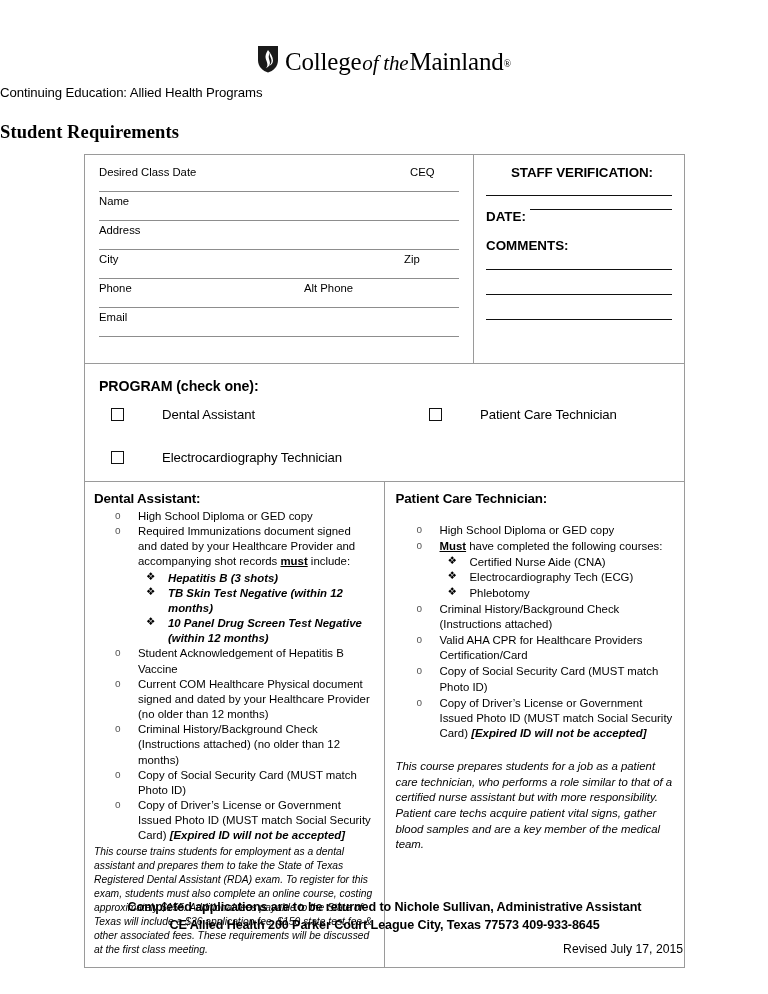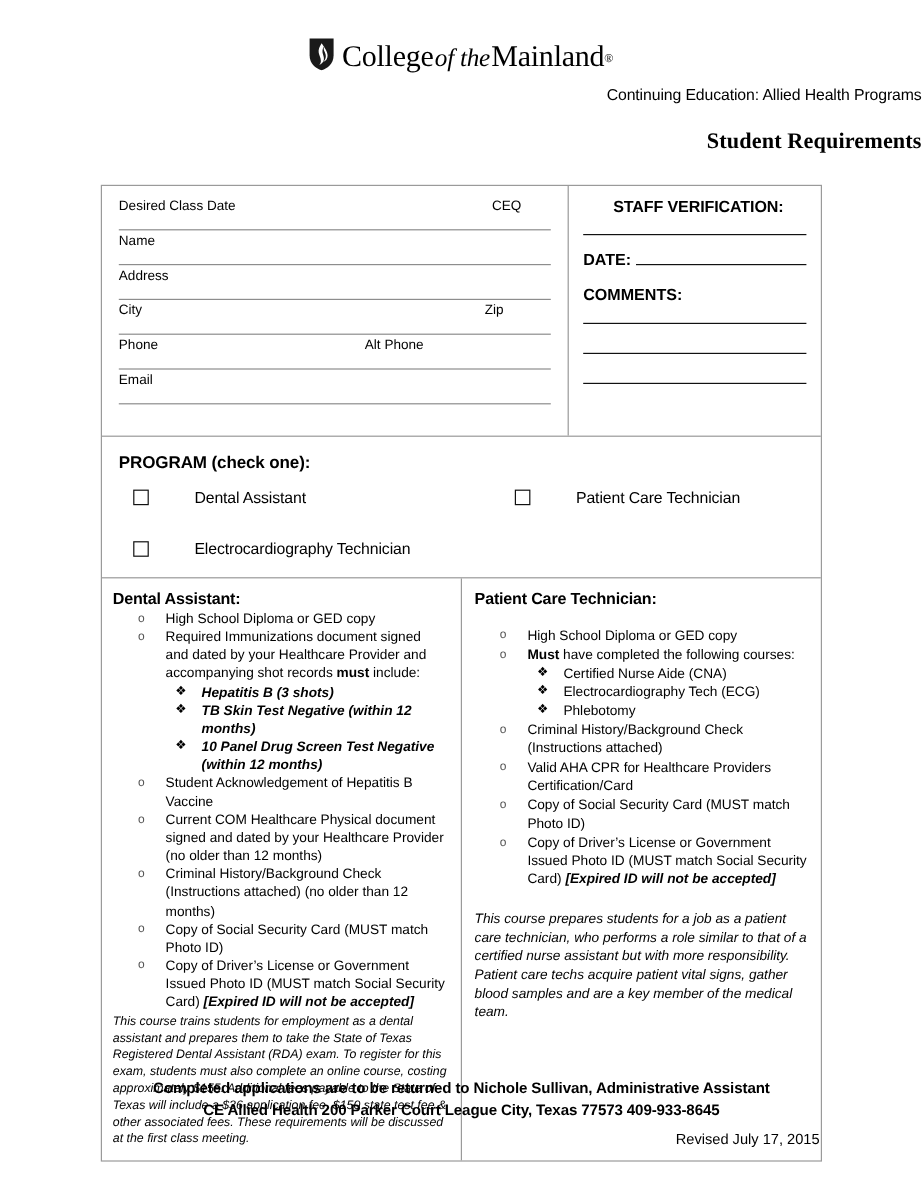--- a/index.html
+++ b/index.html
@@ -14,21 +14,21 @@
     position: relative;
     overflow: hidden;
   }
   .page {
     width: 768px; height: 994px;
     padding: 0;
     position: relative;
   }
 
   
-  .header { text-align: right; padding-top: 32px; }
+  .header { text-align: left; padding-top: 46px; }
   .logo-row {
     display: flex; justify-content: center; align-items: center;
     gap: 6px; height: 30px;
   }
   .logo-shield { display: block; }
   .logo-word {
     font-family: "Liberation Serif", serif;
     font-size: 25px;
     letter-spacing: -0.2px;
     white-space: nowrap;
@@ -91,21 +91,21 @@
   .staff-title {
     font-size: 13.4px; font-weight: bold; letter-spacing: -0.1px; margin-left: 25px;
   }
   .staff-rule {
     border-bottom: 1.7px solid #111;
     width: 186px;
     margin-top: 15px;
   }
   .staff-label {
     font-size: 13.4px; font-weight: bold; margin-top: 13px;
-    display: flex; align-items: flex-end; gap: 4px;
+    display: flex; align-items: flex-start; gap: 4px;
   }
   .staff-label .inline-rule {
     border-bottom: 1.7px solid #111;
     flex: 1; margin-bottom: 3px;
   }
   .staff-rule.c1 { margin-top: 16px; }
   .staff-rule.c2 { margin-top: 24px; }
   .staff-rule.c3 { margin-top: 24px; }
 
   
@@ -166,21 +166,21 @@
     position: relative;
     padding-left: 30px;
     font-size: 11.4px;
     line-height: 1.33;
   }
   ul.lvl2 > li > .marker2 {
     position: absolute; left: 8px; top: -1px;
     font-size: 10.5px;
   }
   .ital-bold { font-style: italic; font-weight: bold; }
-  .ul-und { font-weight: bold; }
+  .ul-und { text-decoration: underline; font-weight: bold; }
   .note-ital {
     font-style: italic;
     font-size: 10.3px;
     line-height: 1.36;
     margin-top: 2px;
   }
   .note-ital.pct {
     font-size: 11.4px;
     line-height: 1.37;
     margin-top: 18px;

